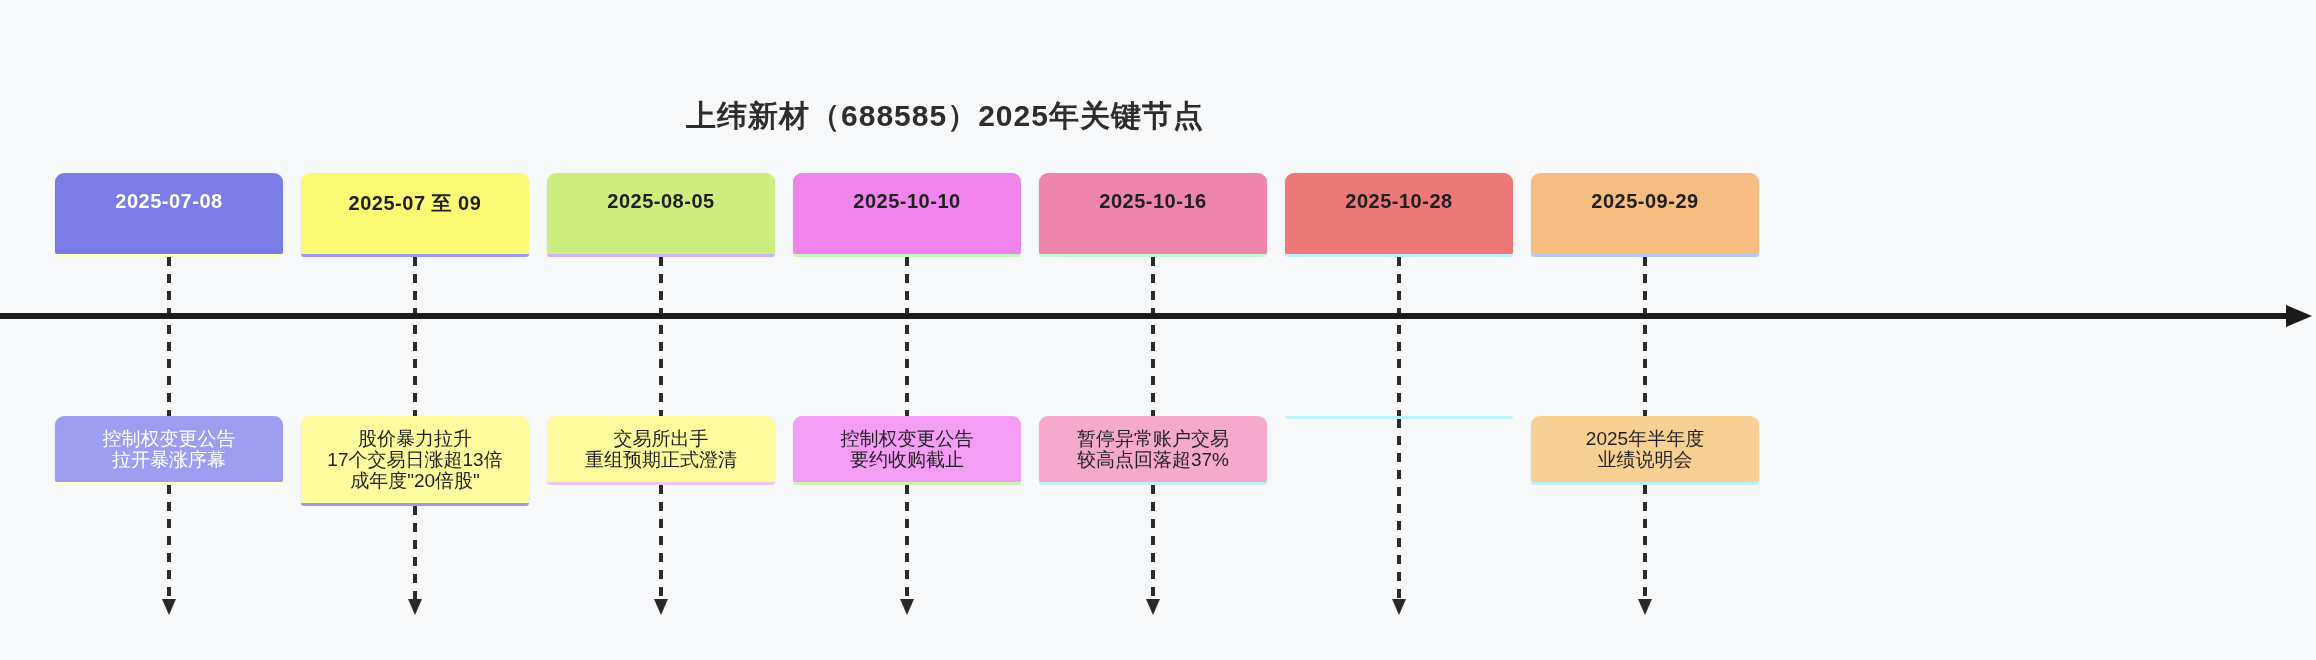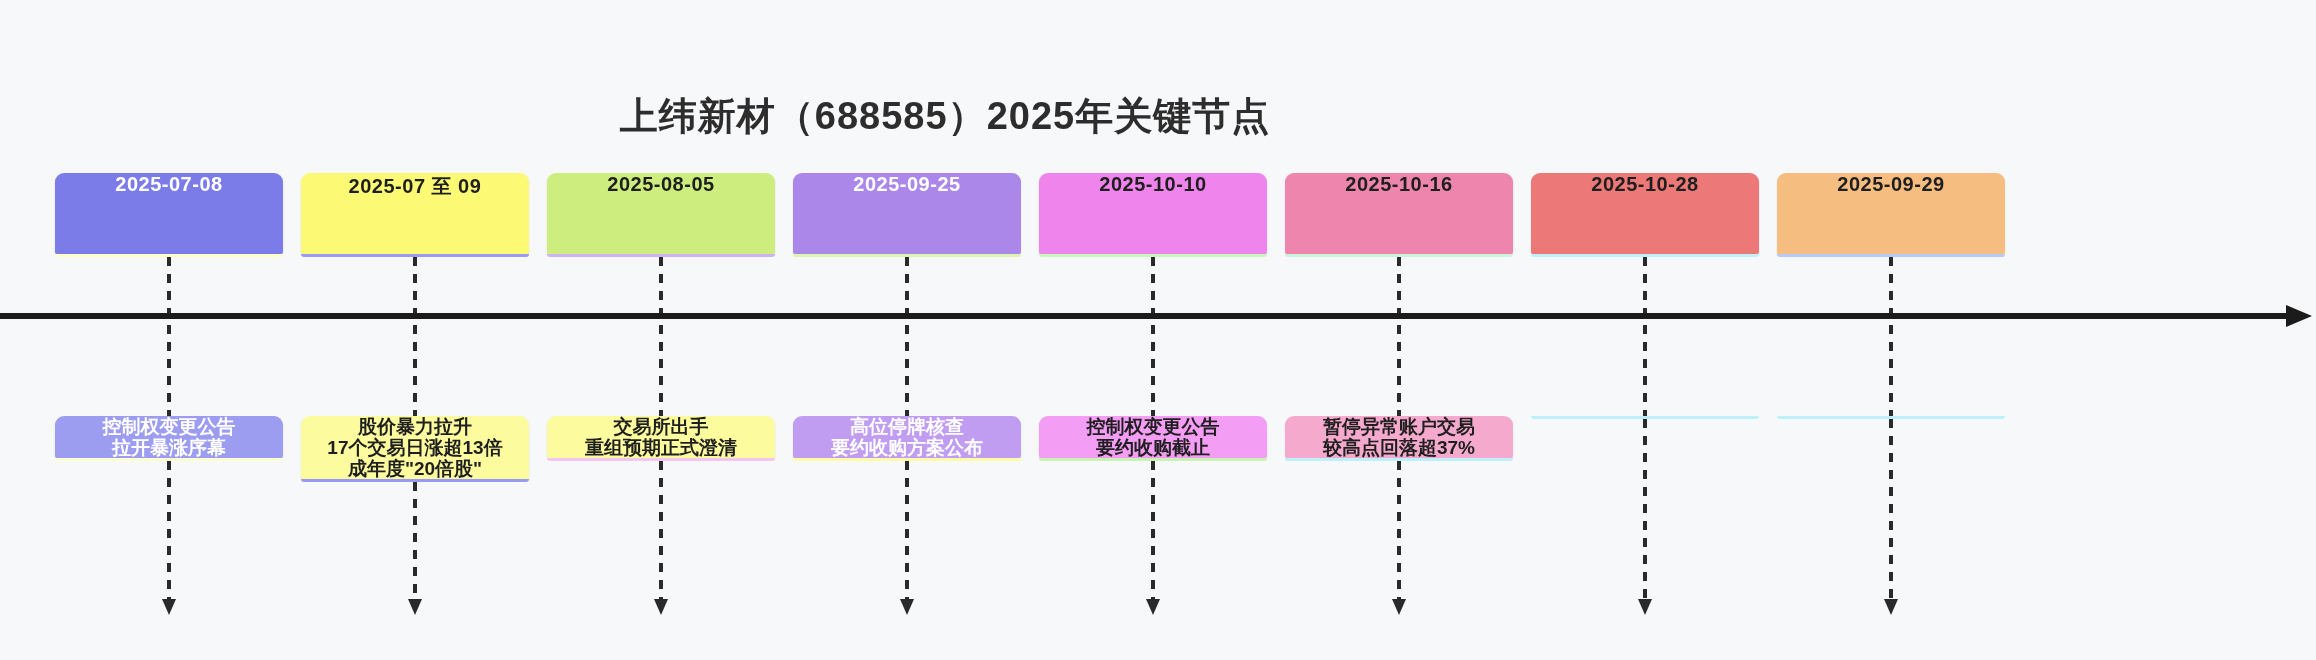--- a/index.html
+++ b/index.html
@@ -5,21 +5,21 @@
   html, body { margin: 0; padding: 0; }
   body {
     width: 2316px; height: 660px;
     background: var(--bg, #f7f8fa);
     font-family: "Liberation Sans", "DejaVu Sans", sans-serif;
     position: relative; overflow: hidden;
   }
   .title {
     position: absolute; top: 92px; left: 0; width: 1890px;
     margin: 0; text-align: center;
-    font-size: 38px; line-height: 48px; font-weight: 700;
+    font-size: 30px; line-height: 48px; font-weight: 700;
     color: var(--title-color, #2d2d2d);
     letter-spacing: 1px;
   }
   
   .axis { position: absolute; left: 0; top: 0; width: 100%; height: 100%; z-index: 3; pointer-events: none; }
   .axis-line {
     position: absolute; left: 0; top: 313px; height: 6px; width: 2286px;
     background: var(--axis-color, #1b1b1b);
   }
   .axis-arrow {
@@ -34,41 +34,42 @@
     position: absolute; left: 46px; top: 173px; width: 1968px; height: 442px;
     display: flex; z-index: 2;
   }
   .col {
     flex: 0 0 246px; width: 246px; height: 442px;
     display: flex; flex-direction: column; align-items: center;
   }
   .datebox {
     width: 228px; height: 81px; box-sizing: border-box;
     border-radius: 9px 9px 2px 2px;
+    padding-top: 17px;
     display: flex; justify-content: center; align-items: flex-start;
     background: var(--dbg); color: var(--dfg);
     font-size: 20px; font-weight: 600; letter-spacing: 0.5px;
     box-shadow: 0 1px 2px rgba(120,120,140,0.18);
   }
   .strip { width: 228px; height: 3px; border-radius: 0 0 3px 3px; }
   .strip.top-strip { background: var(--dstrip); }
   .strip.bottom-strip { background: var(--estrip); }
   .dash {
     width: 4px;
     background: repeating-linear-gradient(to bottom,
       var(--dash-color, #2a2a2a) 0 9px, transparent 9px 17px);
   }
   .dash-top { height: 159px; }
   .dash-bottom { flex: 1 1 auto; }
   .eventbox {
     width: 228px; box-sizing: border-box;
     border-radius: 9px 9px 2px 2px;
-    padding: 0 6px;
+    padding: 12px 6px;
     background: var(--ebg); color: var(--efg);
-    font-size: 19px; line-height: 21px; font-weight: 700;
+    font-size: 19px; line-height: 21px; font-weight: 400;
     text-align: center;
     box-shadow: 0 1px 2px rgba(120,120,140,0.18);
   }
   .down-arrow {
     width: 0; height: 0; flex: 0 0 auto;
     border-left: 7px solid transparent;
     border-right: 7px solid transparent;
     border-top: 16px solid var(--dash-color, #2a2a2a);
   }
 </style>
@@ -118,34 +119,20 @@
     <div class="dash dash-top"></div>
     <div class="eventbox">
           <div>交易所出手</div>
           <div>重组预期正式澄清</div>
         </div>
     <div class="strip bottom-strip"></div>
     <div class="dash dash-bottom"></div>
     <div class="down-arrow"></div>
   </div>
 
-  <div class="col" style="--dbg: #ab87e9; --dfg: #ffffff; --dstrip: #d8f6b0; --ebg: #c19df2; --efg: #ffffff; --estrip: #fcfba6;">
-    <div class="datebox">
-      <span class="datetext">2025-09-25</span>
-    </div>
-    <div class="strip top-strip"></div>
-    <div class="dash dash-top"></div>
-    <div class="eventbox">
-          <div>高位停牌核查</div>
-          <div>要约收购方案公布</div>
-        </div>
-    <div class="strip bottom-strip"></div>
-    <div class="dash dash-bottom"></div>
-    <div class="down-arrow"></div>
-  </div>
 
   <div class="col" style="--dbg: #ef85ec; --dfg: #1f1f1f; --dstrip: #c9f6bc; --ebg: #f49df4; --efg: #1f1f1f; --estrip: #c9f2b4;">
     <div class="datebox">
       <span class="datetext">2025-10-10</span>
     </div>
     <div class="strip top-strip"></div>
     <div class="dash dash-top"></div>
     <div class="eventbox">
           <div>控制权变更公告</div>
           <div>要约收购截止</div>
@@ -180,20 +167,24 @@
     <div class="dash dash-bottom"></div>
     <div class="down-arrow"></div>
   </div>
 
   <div class="col" style="--dbg: #f6bd81; --dfg: #1f1f1f; --dstrip: #b7c9f8; --ebg: #f8d094; --efg: #1f1f1f; --estrip: #bdf0fa;">
     <div class="datebox">
       <span class="datetext">2025-09-29</span>
     </div>
     <div class="strip top-strip"></div>
     <div class="dash dash-top"></div>
+    <div class="eventbox">
+          <div>2025年半年度</div>
+          <div>业绩说明会</div>
+        </div>
     <div class="strip bottom-strip"></div>
     <div class="dash dash-bottom"></div>
     <div class="down-arrow"></div>
   </div>
 </div>
 
   <div class="axis">
     <div class="axis-line"></div>
     <div class="axis-arrow"></div>
   </div>

